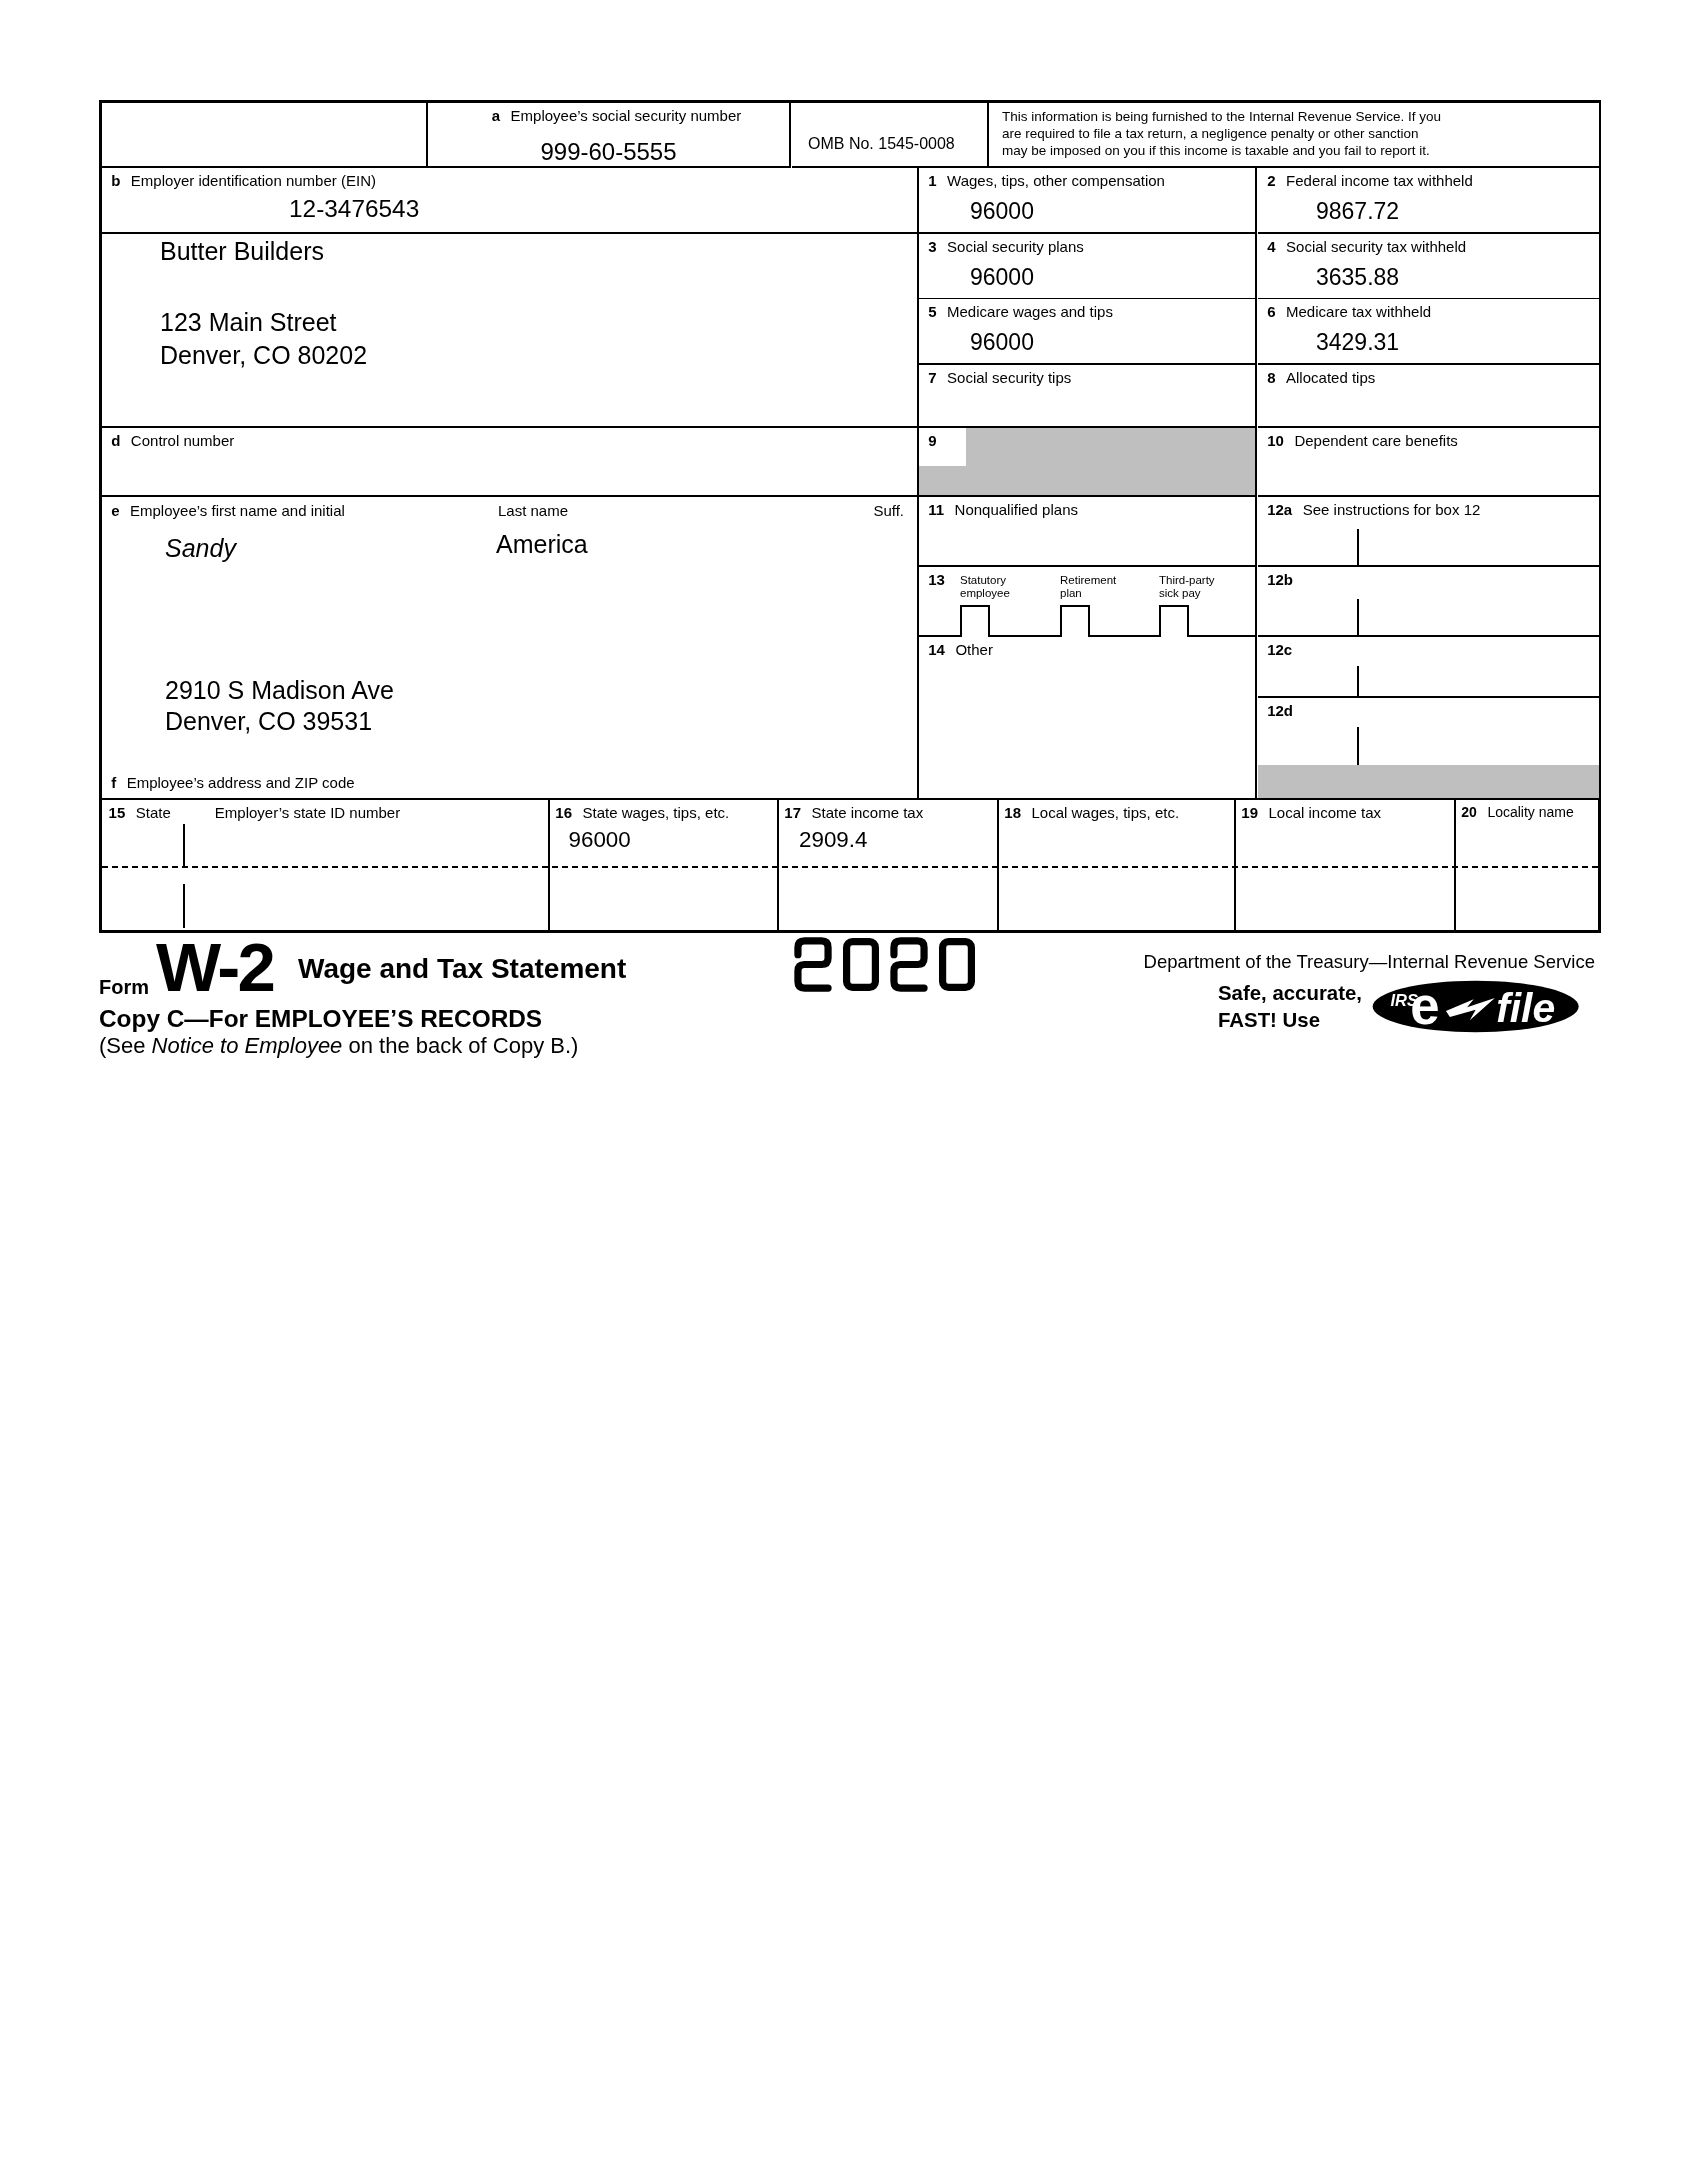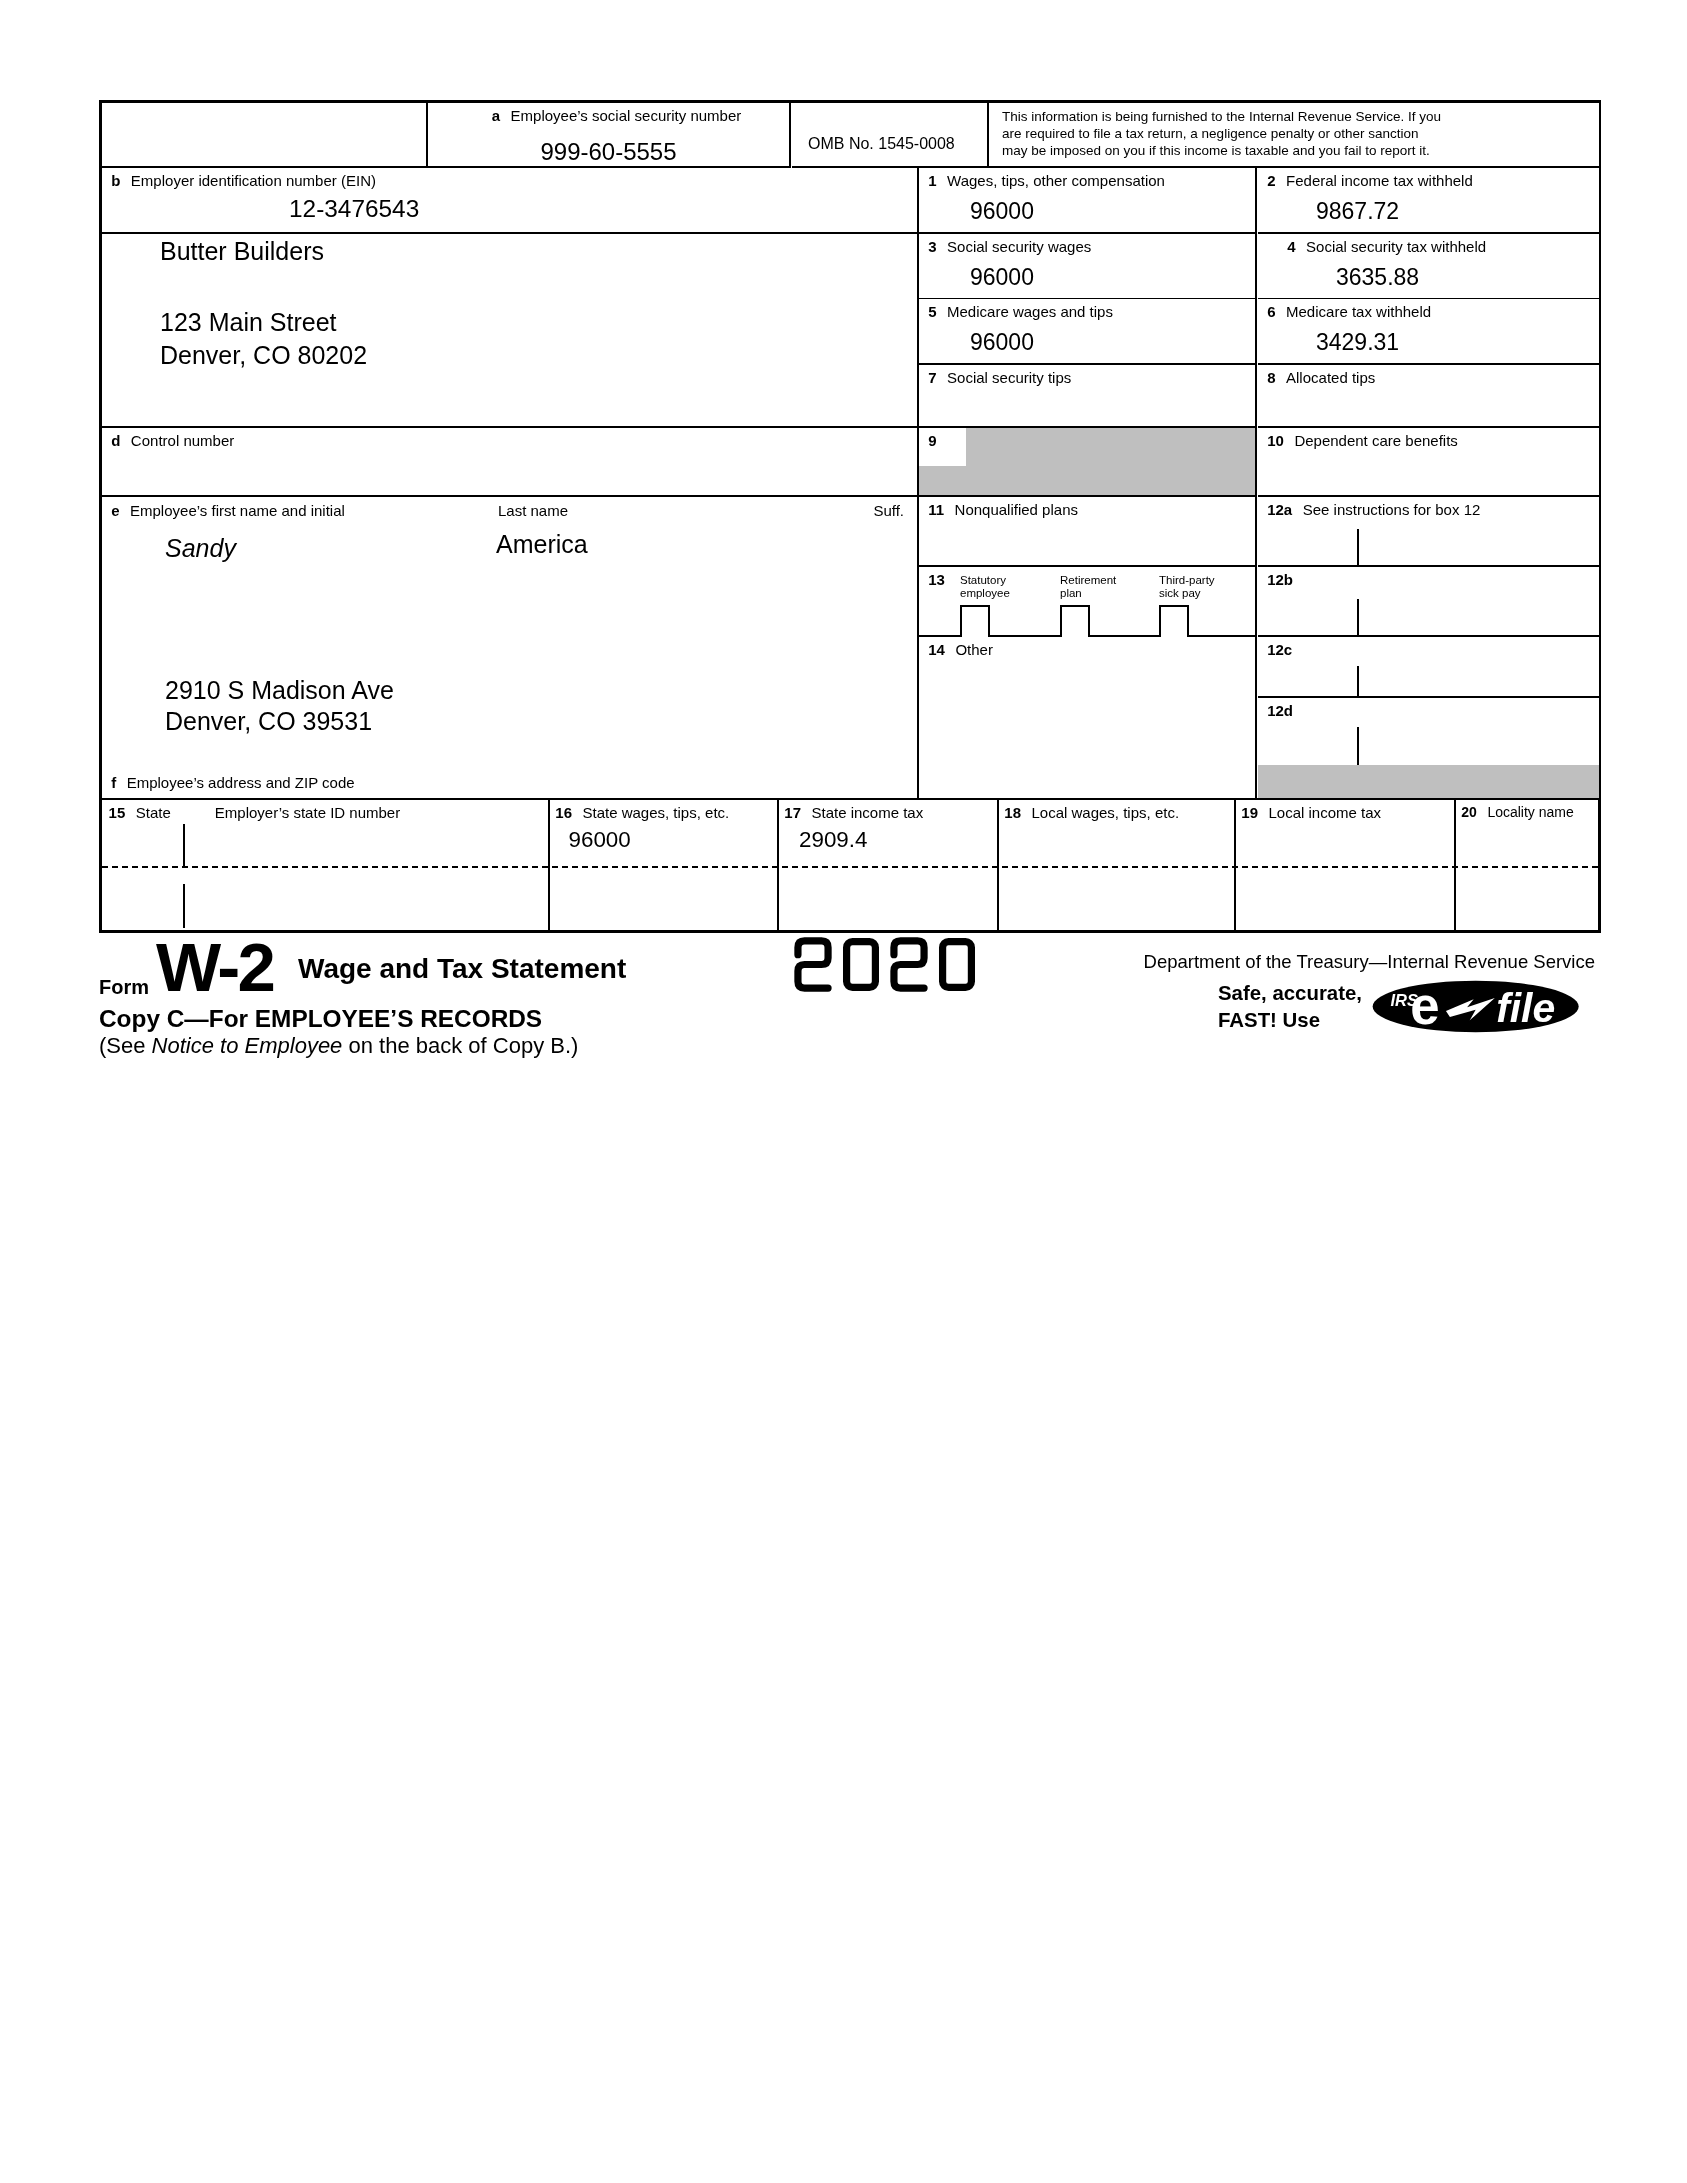--- a/index.html
+++ b/index.html
@@ -15,21 +15,21 @@
   #box-disc{left:887px;top:0;width:610px;height:65px;}
   
   #box-b{left:0;top:65px;width:817px;height:66px;}
   #box-c{left:0;top:131px;width:817px;height:194px;}
   #box-d{left:0;top:325px;width:817px;height:69px;}
   #box-ef{left:0;top:394px;width:817px;height:301px;}
   
   #box-1 {left:817px;top:65px; width:338px;height:66px;}
   #box-2 {left:1156px;top:65px; width:341px;height:66px;}
   #box-3 {left:817px;top:131px;width:338px;height:66px;}
-  #box-4 {left:1156px;top:131px;width:341px;height:66px;padding-left:20px;}
+  #box-4 {left:1156px;top:131px;width:341px;height:66px;}
   #box-5 {left:817px;top:196px;width:338px;height:66px;}
   #box-6 {left:1156px;top:196px;width:341px;height:66px;}
   #box-7 {left:817px;top:262px;width:338px;height:63px;}
   #box-8 {left:1156px;top:262px;width:341px;height:63px;}
   #box-9 {left:817px;top:325px;width:338px;height:69px;background:#bfbfbf;}
   #box-10{left:1156px;top:325px;width:341px;height:69px;}
   #box-11{left:817px;top:394px;width:338px;height:70px;}
   #box-12a{left:1156px;top:394px;width:341px;height:70px;}
   #box-13{left:817px;top:464px;width:338px;height:70px;}
   #box-12b{left:1156px;top:464px;width:341px;height:70px;}
@@ -127,21 +127,21 @@
 
   <div class="cell br bb" id="box-1">
     <div class="blabel"><span class="bnum">1</span><span>Wages, tips, other compensation</span></div>
     <div class="val">96000</div>
   </div>
   <div class="cell bb" id="box-2">
     <div class="blabel"><span class="bnum">2</span><span>Federal income tax withheld</span></div>
     <div class="val val2">9867.72</div>
   </div>
   <div class="cell br bb" id="box-3">
-    <div class="blabel"><span class="bnum">3</span><span>Social security wages</span></div>
+    <div class="blabel"><span class="bnum">3</span><span>Social security plans</span></div>
     <div class="val">96000</div>
   </div>
   <div class="cell bb" id="box-4">
     <div class="blabel"><span class="bnum">4</span><span>Social security tax withheld</span></div>
     <div class="val val2">3635.88</div>
   </div>
   <div class="cell br bb" id="box-5">
     <div class="blabel"><span class="bnum">5</span><span>Medicare wages and tips</span></div>
     <div class="val">96000</div>
   </div>

